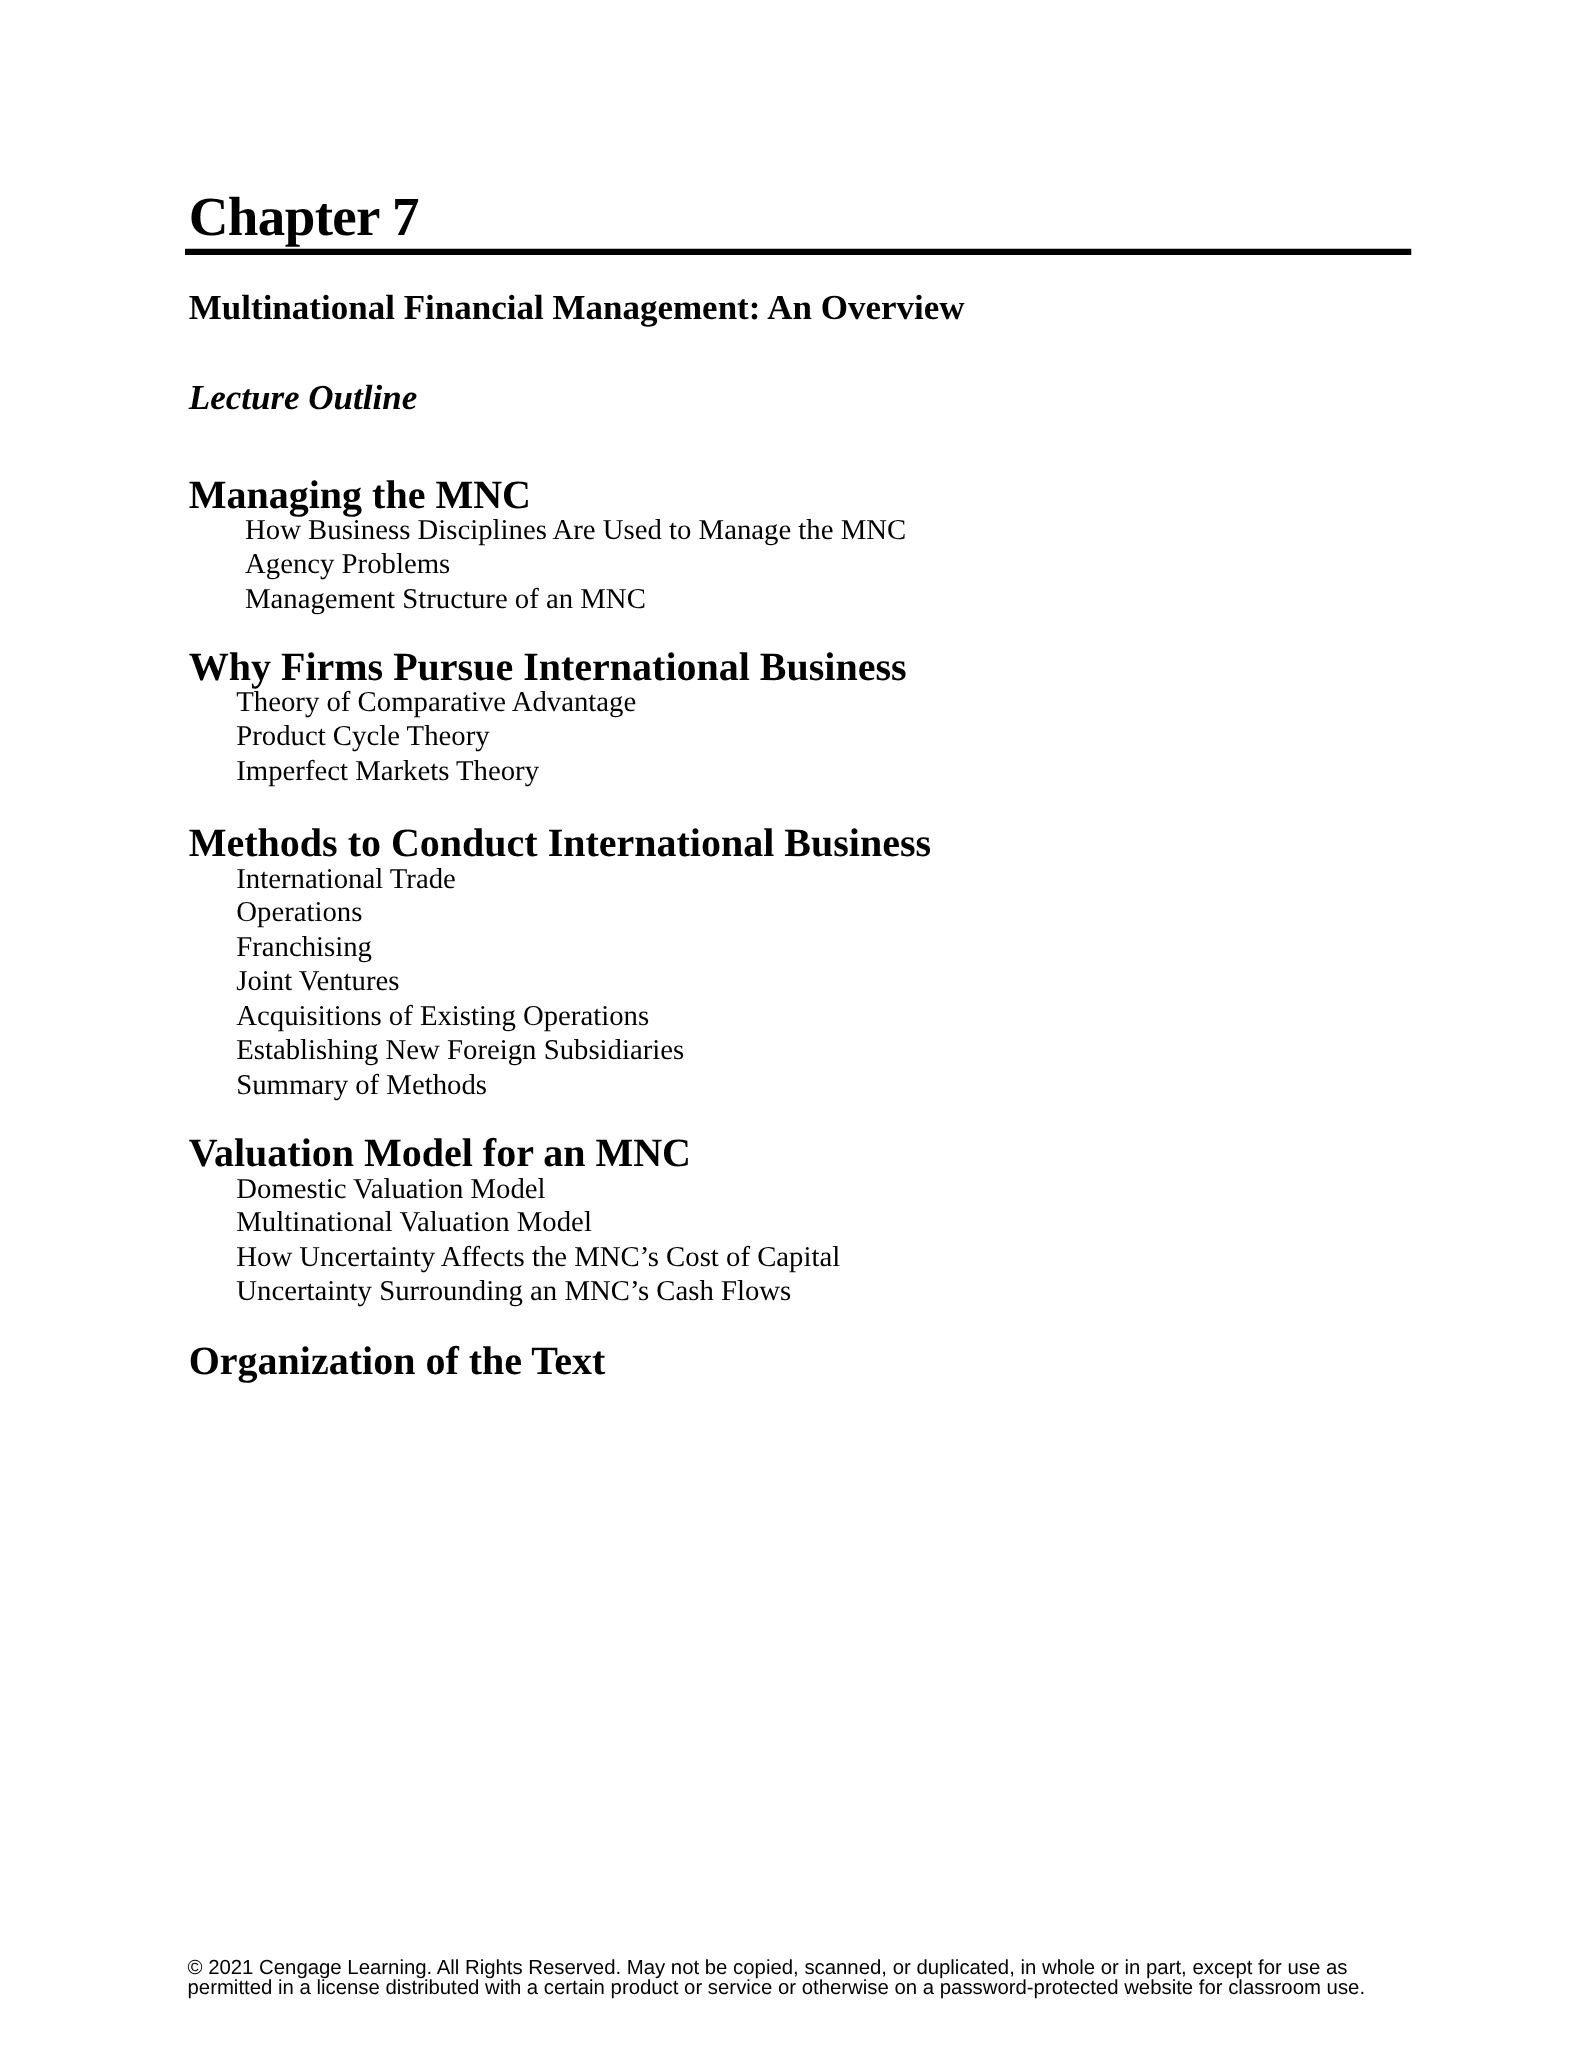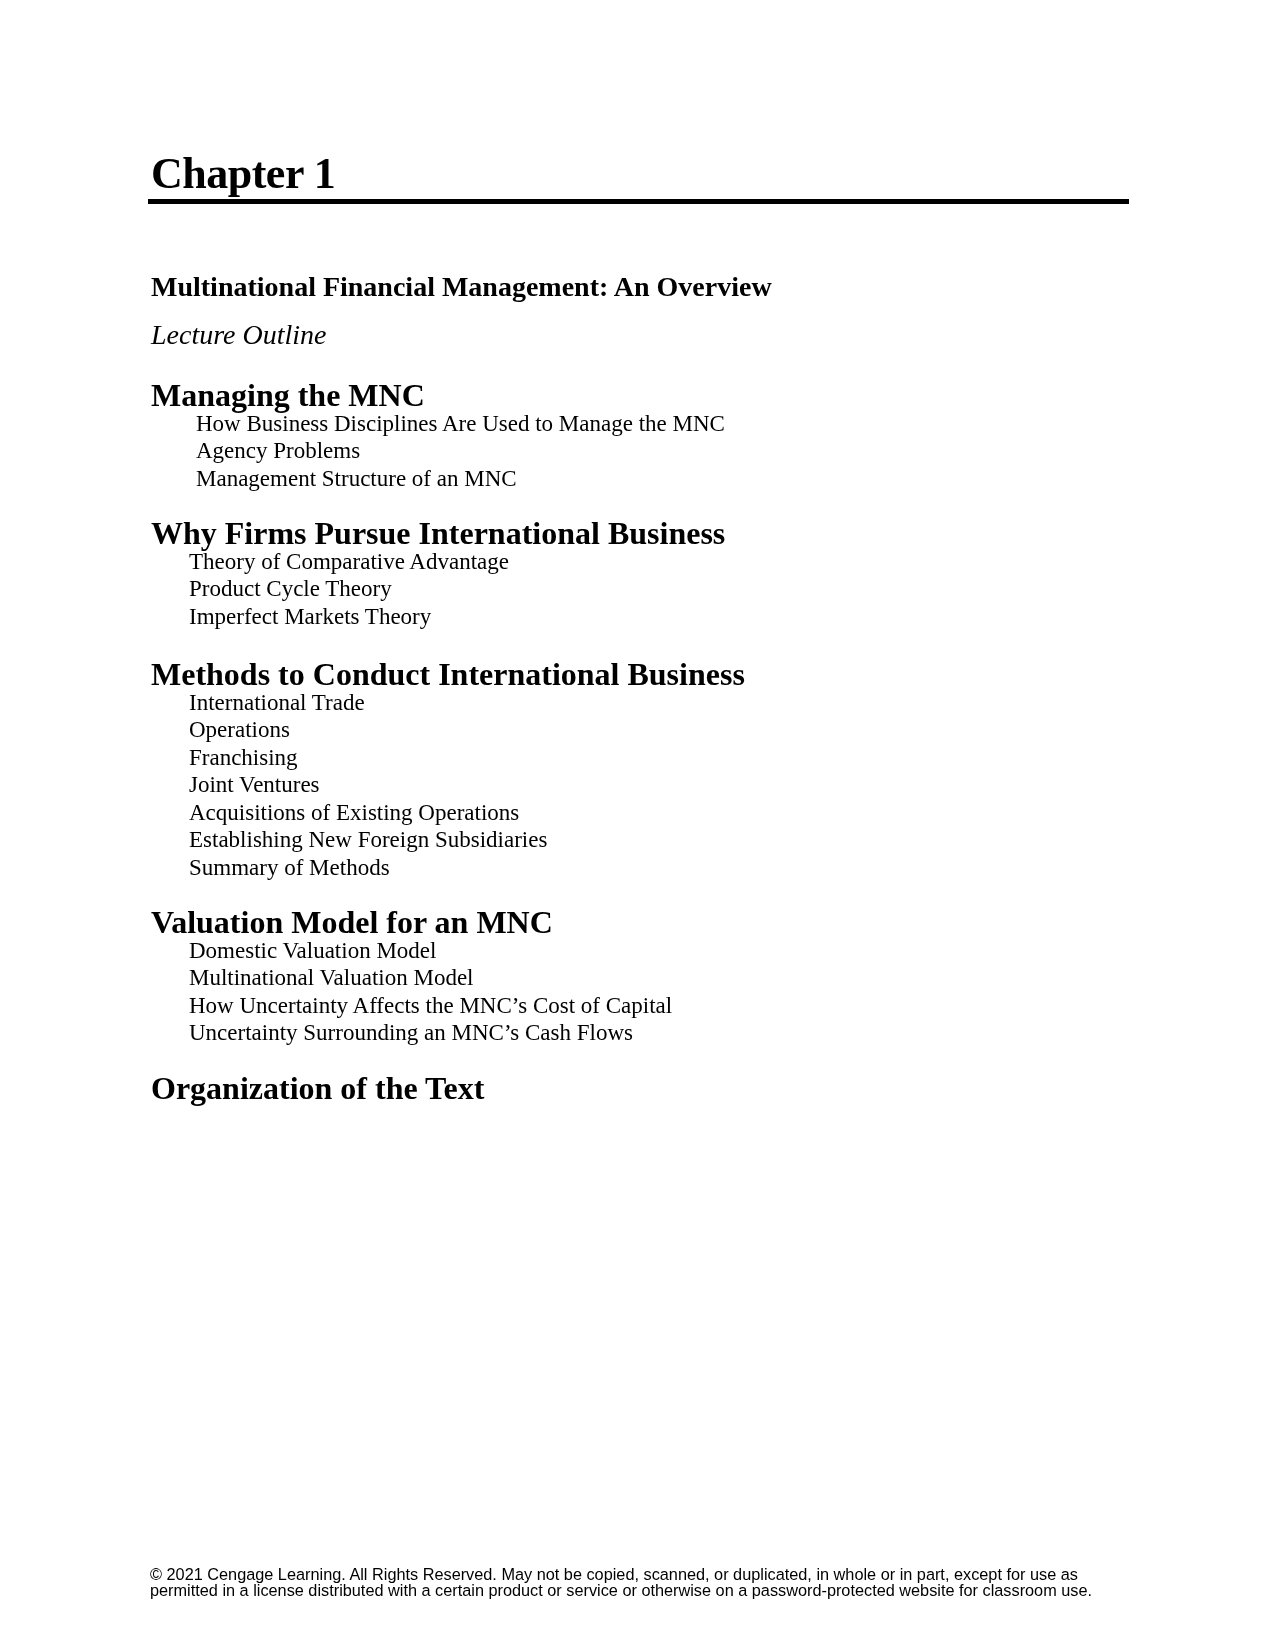--- a/index.html
+++ b/index.html
@@ -2,33 +2,33 @@
 <html><head>
 <meta charset="utf-8">
 <style>
   html, body { margin:0; padding:0; background:#ffffff; }
   body { width:1275px; height:1650px; position:relative; overflow:hidden; color:#000; }
   .serif { font-family: "Liberation Serif", "DejaVu Serif", serif; }
   .sans { font-family: "Liberation Sans", "DejaVu Sans", sans-serif; }
   .abs { position:absolute; white-space:nowrap; }
   #chapter-title { left:151px; top:152px; font-size:44px; font-weight:bold; line-height:44px; letter-spacing:-0.5px; }
   #chapter-rule { position:absolute; left:148px; top:199px; width:981px; height:5px; background:#000; }
-  #subtitle { left:151px; top:232px; font-size:28px; font-weight:bold; line-height:30px;margin-top:40px; }
-  #outline-heading { left:151px; top:320px; font-size:28px; font-weight:normal; font-style:italic; line-height:30px;text-align:center; }
+  #subtitle { left:151px; top:232px; font-size:28px; font-weight:bold; line-height:30px; }
+  #outline-heading { left:151px; top:304px; font-size:28px; font-weight:bold; font-style:italic; line-height:30px;text-align:center; }
   .section { position:absolute; left:151px; }
   .section-heading { font-size:32px; font-weight:bold; line-height:27.5px; height:27.5px; white-space:nowrap; }
   .section-items { margin:0; padding:0; list-style:none; }
   .section-item { font-size:23px; line-height:27.5px; height:27.5px; white-space:nowrap; }
   #footer { position:absolute; left:150px; top:1566px; font-size:16.3px; line-height:16px; width:1000px; }
   #footer div { white-space:nowrap; }
 </style>
 </head>
 <body>
 
-<div id="chapter-title" class="abs serif">Chapter 1</div>
+<div id="chapter-title" class="abs serif">Chapter 7</div>
 <div id="chapter-rule"></div>
 <div id="subtitle" class="abs serif">Multinational Financial Management:  An Overview</div>
 <div id="outline-heading" class="abs serif">Lecture Outline</div>
 
 <div class="section serif" style="top:382px;">
   <div class="section-heading">Managing the MNC</div>
   <ul class="section-items" style="padding-left:45px;">
     <li class="section-item">How Business Disciplines Are Used to Manage the MNC</li>
     <li class="section-item">Agency Problems</li>
     <li class="section-item">Management Structure of an MNC</li>

